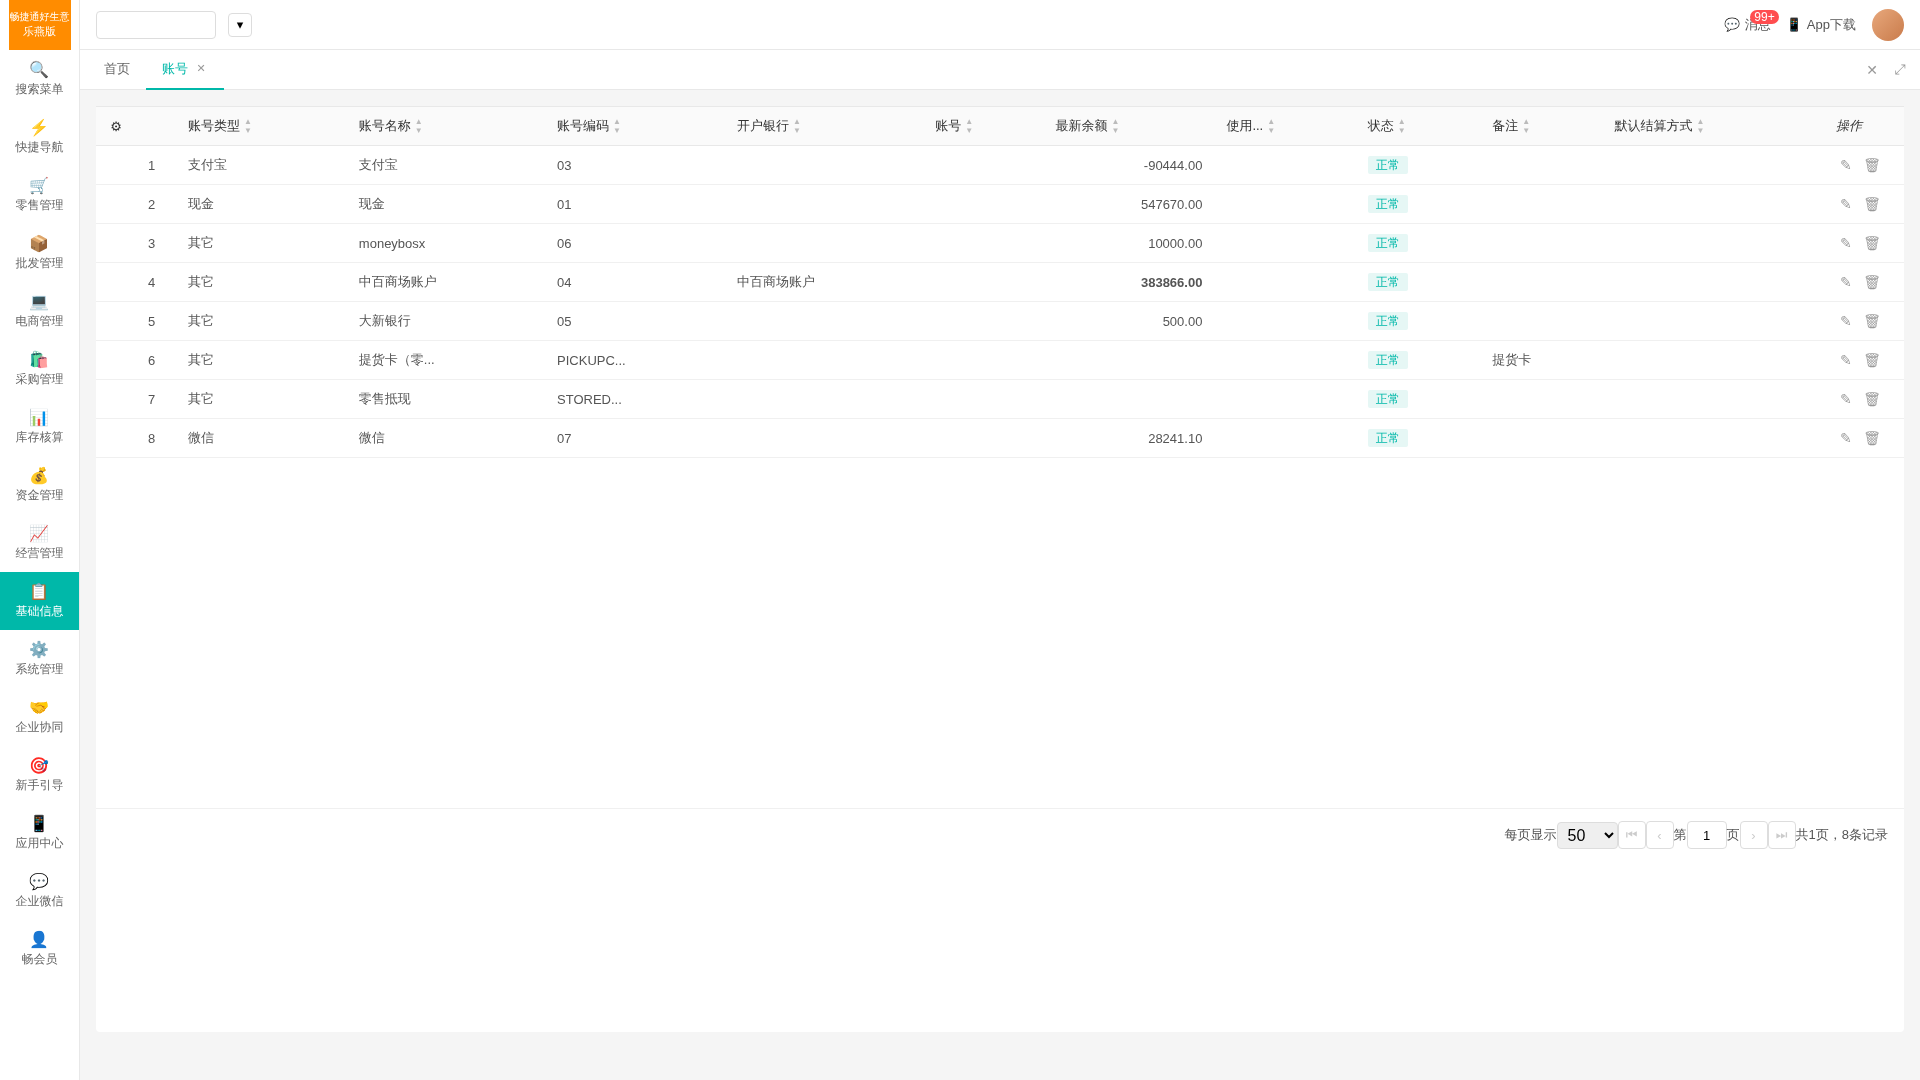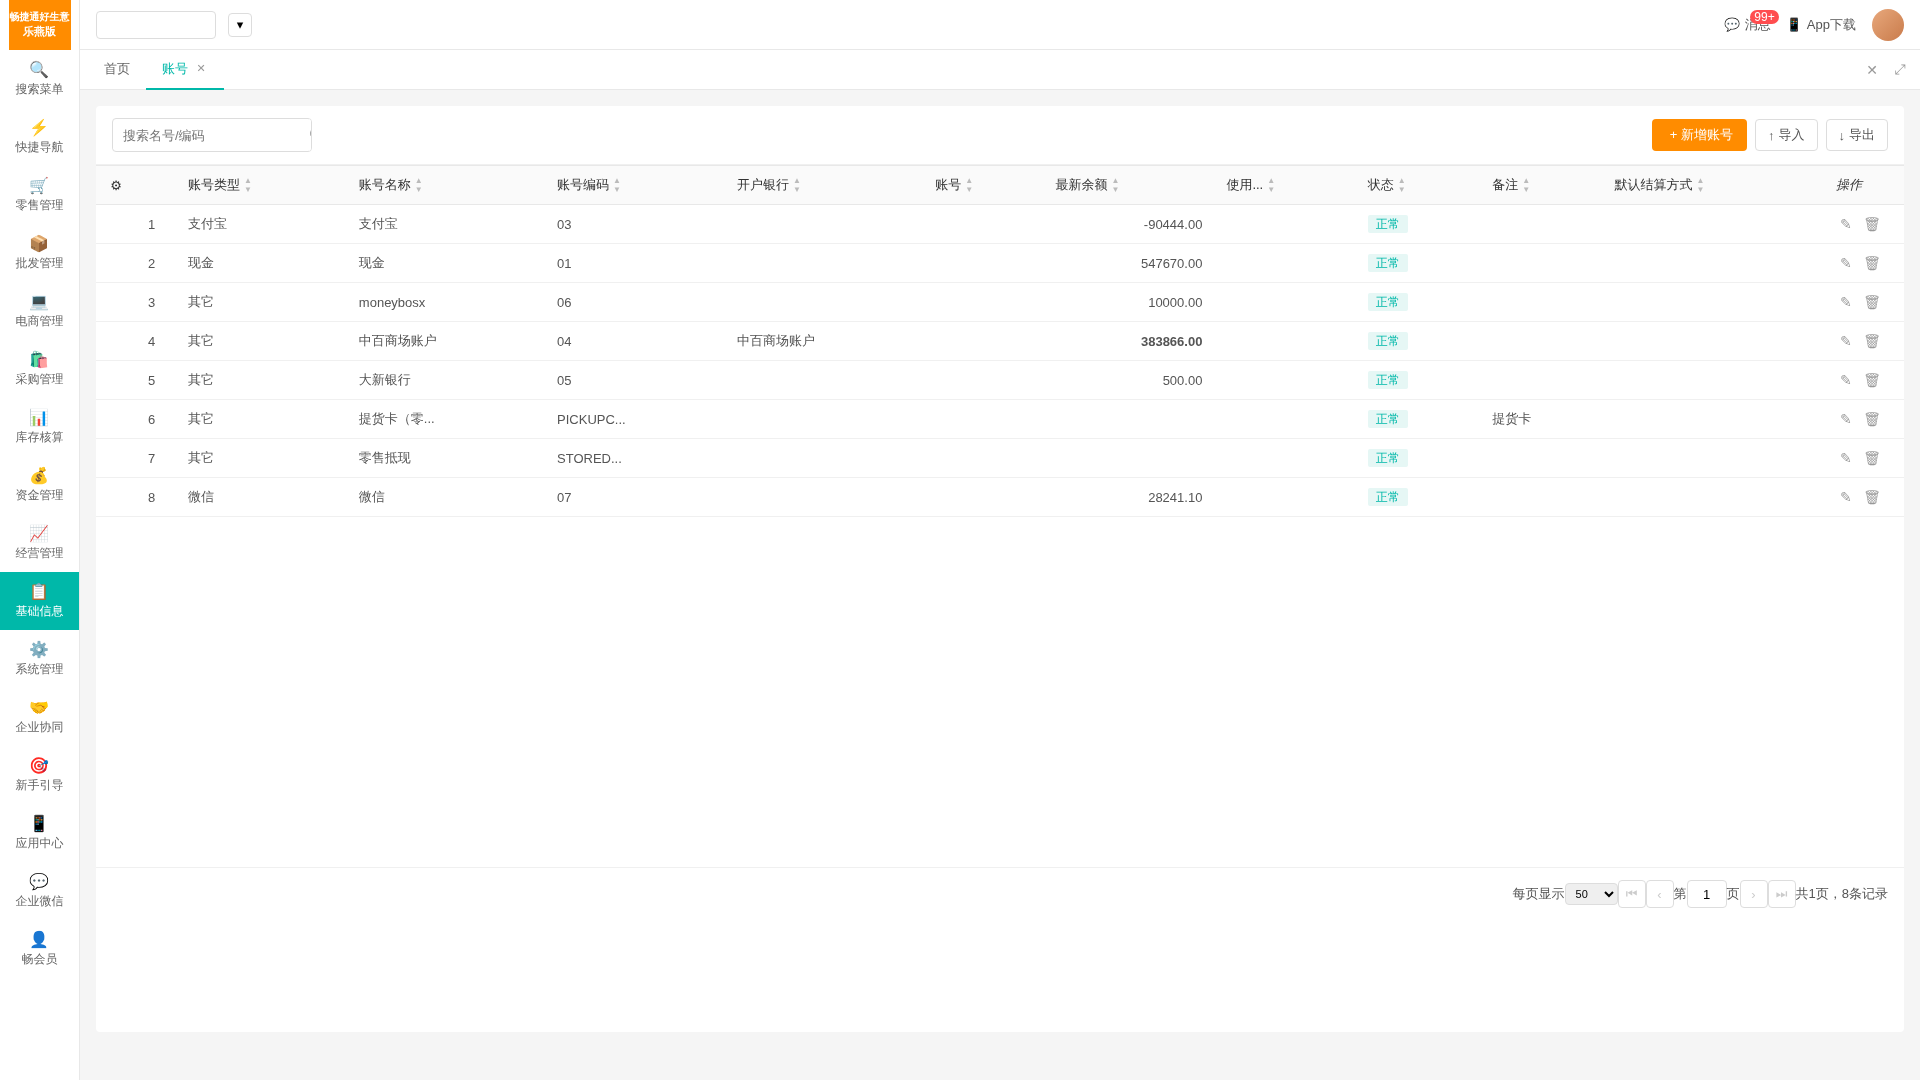--- a/index.html
+++ b/index.html
@@ -17,21 +17,21 @@
     }
     .sidebar-logo {
       width: 62px;
       height: 50px;
       background: #ff8c00;
       display: flex;
       align-items: center;
       justify-content: center;
       color: #fff;
       font-size: 11px;
-      font-weight: bold;
+      font-weight: normal;
     }
     .sidebar-logo-inner {
       text-align: center;
       line-height: 1.2;
     }
     .sidebar-item {
       width: 100%;
       padding: 10px 4px;
       text-align: center;
       cursor: pointer;
@@ -275,21 +275,21 @@
       padding: 12px 16px;
       gap: 0;
       border-top: 1px solid #f0f0f0;
       font-size: 13px;
       color: #555;
     }
     .page-size-select {
       border: 1px solid #ddd;
       border-radius: 4px;
       padding: 3px 6px;
-      font-size: 11px;
+      font-size: 16px;
     }
     .page-btn {
       width: 28px; height: 28px;
       border: 1px solid #ddd;
       border-radius: 4px;
       display: flex; align-items: center; justify-content: center;
       cursor: pointer;
       background: #fff;
       color: #555;
     }
@@ -424,40 +424,20 @@
     </div>
     <div class="tab-bar-right">
       <div class="icon-btn-sm">✕</div>
       <div class="icon-btn-sm">⤢</div>
     </div>
   </div>
 
   <div class="content-area">
     <div class="content-panel">
 
-      <div class="toolbar">
-        <div class="search-input-wrap">
-          <input class="search-input" type="text" placeholder="搜索名号/编码" style="">
-          <button class="search-btn">🔍</button>
-        </div>
-        <div class="toolbar-right">
-          <button class="btn-primary">
-            <span></span>
-            <span>+ 新增账号</span>
-          </button>
-          <button class="btn-default">
-            <span>↑</span>
-            <span>导入</span>
-          </button>
-          <button class="btn-default">
-            <span>↓</span>
-            <span>导出</span>
-          </button>
-        </div>
-      </div>
 
       <table class="data-table">
         <thead>
           <tr>
             <th style="width:40px; text-align:center;">
               <span>⚙</span>
             </th>
             <th style="width:40px;"></th>
             <th>
               账号类型<span class="sort-icons">

